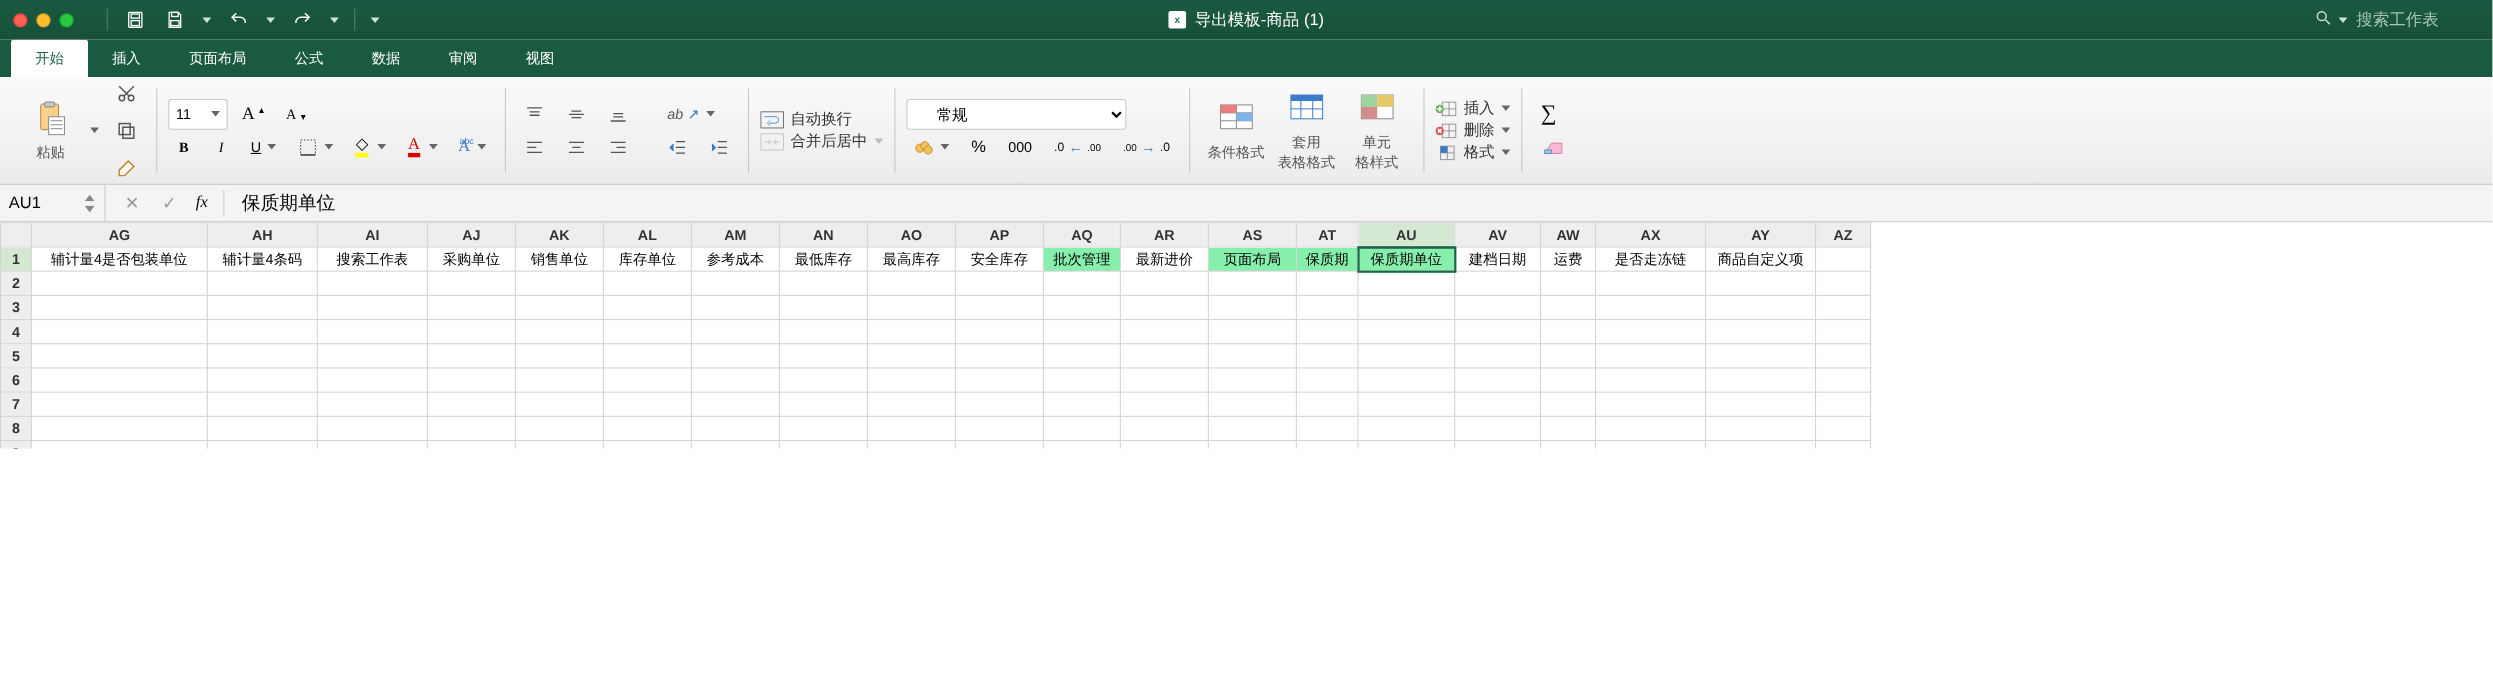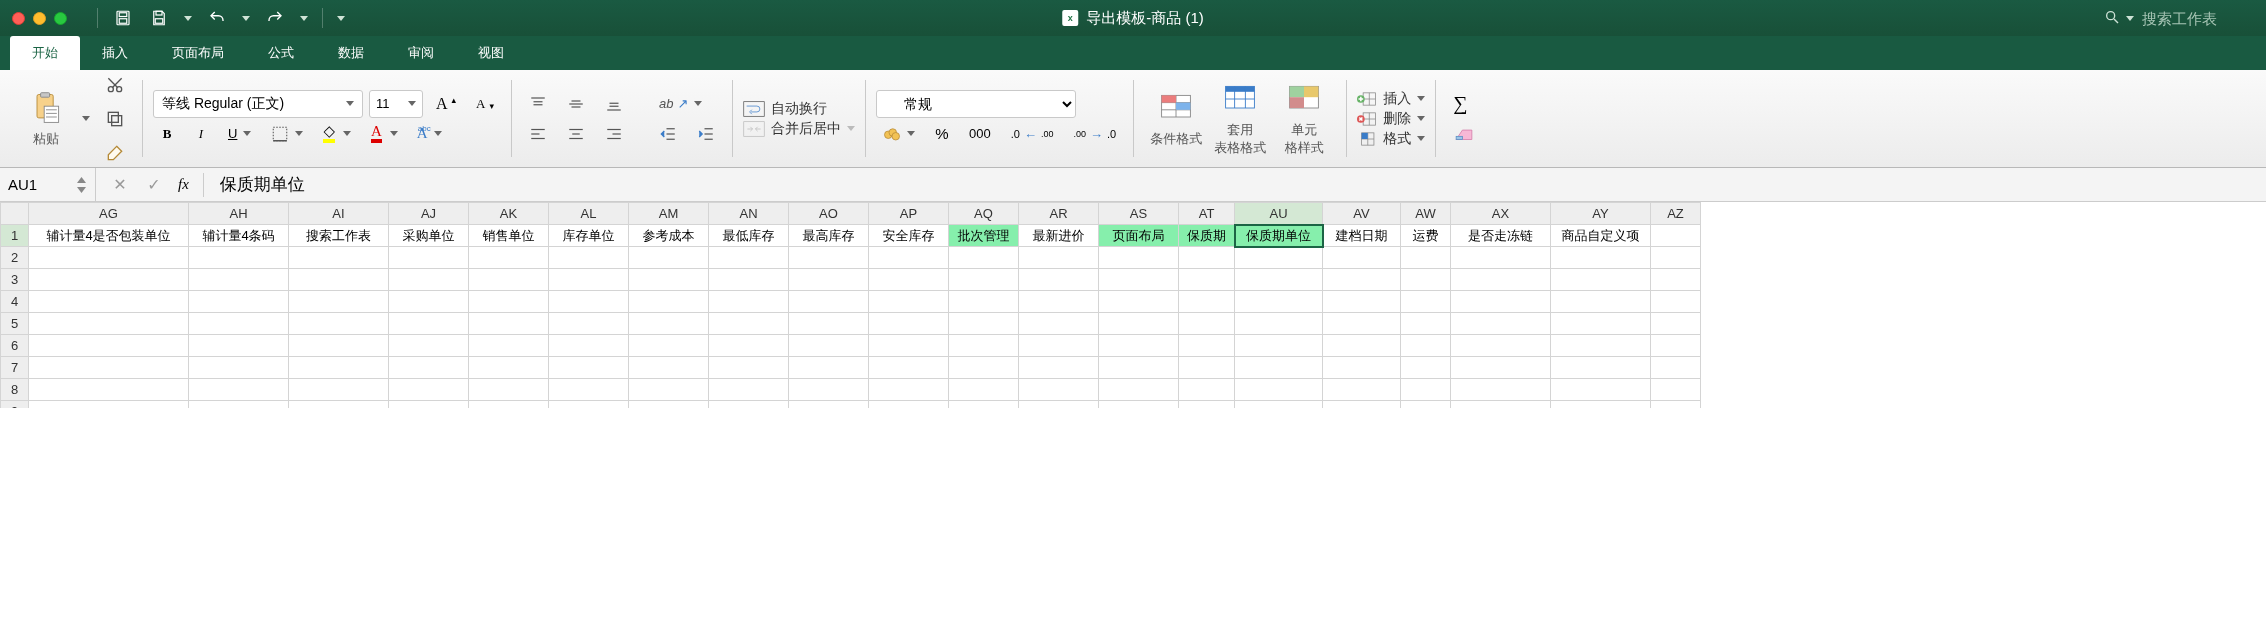--- a/index.html
+++ b/index.html
@@ -71,21 +71,21 @@
   .fxbar{display:flex;align-items:center;gap:14px;padding:0 14px;height:100%;flex:1;}
   .fxbar .fx-btn{width:20px;height:20px;display:flex;align-items:center;justify-content:center;color:#999;font-size:16px;}
   .fxbar .fx-label{font-family:"Lucida Calligraphy",cursive;font-style:italic;font-size:15px;color:#000000;}
   .fxbar input{flex:1;border:none;background:transparent;font-size:17px;outline:none;}
   .fx-sep{width:1px;height:24px;background:#ccc;}
 
   
   .grid-area{height:206px;overflow:hidden;}
   table.grid{border-collapse:collapse;table-layout:fixed;}
   table.grid th,table.grid td{border:1px solid #d4d4d4;height:22px;padding:0 4px;font-size:13px;text-align:center;white-space:nowrap;overflow:hidden;}
-  table.grid th{background:#eee;color:#333;font-weight:normal;}
+  table.grid th{background:#eee;color:#333;font-weight:bold;}
   table.grid th.rowhdr{width:28px;background:#eee;}
   table.grid th.colhdr{background:#eee;}
   .selhdr{background:#d4e8d4 !important;color:#1c6445;}
   .sel-colhdr{background:#d4e8d4 !important; border-bottom:2px solid #1c6445 !important;}
   td.selected{outline:2px solid #1c6445;outline-offset:-1px;}
   td.hl{background:#86efac;}
   .corner{width:28px;background:#eee;}
 </style>
 </head>
 <body>
@@ -192,24 +192,20 @@
               <path d="M14 4l6 6-10 10H4v-6z" fill="#fffaee" stroke="#b58a38"></path>
             </svg>
           </div>
       </div>
     </div>
   </div>
   <div class="grp-sep"></div>
 
   <div class="grp">
     <div class="grp-row">
-      <div class="btn font-name">
-          <span>等线 Regular (正文)</span>
-          <span class="caret"></span>
-        </div>
       <div class="btn font-size">
           <span>11</span>
           <span class="caret"></span>
         </div>
       <div class="btn flat">
           <span style="font-family:Georgia;font-size:16px;">A</span>
           <span style="font-size:9px;position:relative;top:-4px;">▴</span>
         </div>
       <div class="btn flat">
           <span style="font-family:Georgia;font-size:13px;">A</span>

